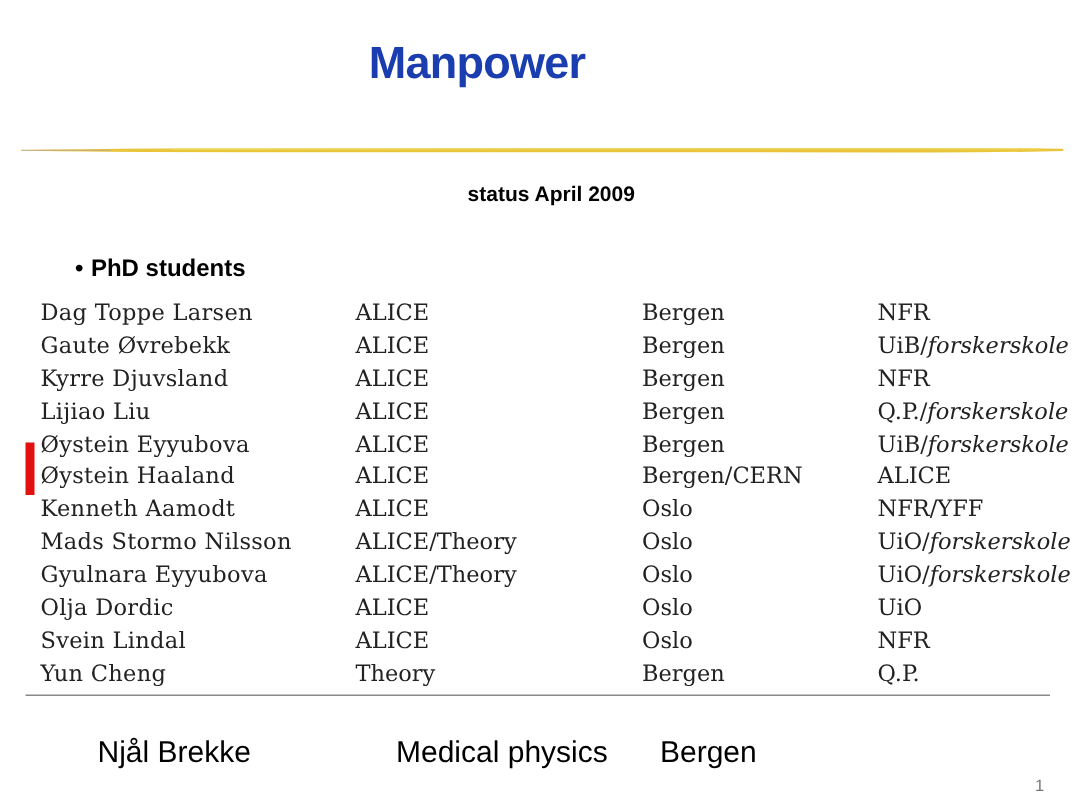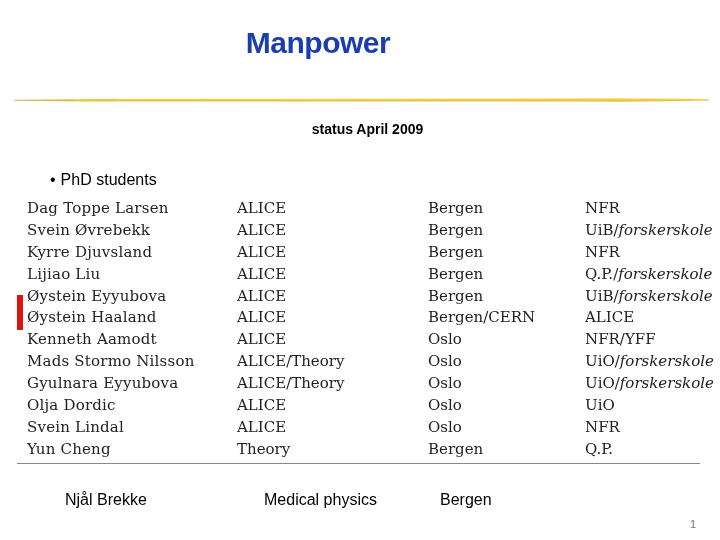--- a/index.html
+++ b/index.html
@@ -15,21 +15,21 @@
     }
     .gold-rule {
       position: absolute; left: 14px; top: 96px; width: 695px; height: 8px;
     }
     .subtitle {
       position: absolute; left: 0; width: 735px; top: 121px;
       text-align: center; font-size: 14px; font-weight: bold; color: #000;
     }
     .bullet {
       position: absolute; left: 50px; top: 171px;
-      font-size: 16px; font-weight: normal; color: #000;
+      font-size: 16px; font-weight: bold; color: #000;
     }
     .bullet .dot { margin-right: 5px; }
     .table {
       position: absolute; left: 27px; top: 199px;
       font-family: "DejaVu Serif", "Liberation Serif", serif;
       font-size: 15px; color: #222;
     }
     .row { position: relative; height: 21.9px; white-space: nowrap; }
     .row span { position: absolute; top: 0; }
     .c-name { left: 0; font-weight: normal; letter-spacing: 0.2px; }
@@ -39,21 +39,21 @@
     .c-fund i { font-style: italic; }
     .table-rule {
       position: absolute; left: 17px; top: 463px; width: 683px; height: 1px;
       background: #888;
     }
     .red-marker {
       position: absolute; left: 17px; top: 295px; width: 6px; height: 35px;
       background: #e31010;
     }
     .extra {
-      position: absolute; top: 491px; font-size: 16px; color: #000;
+      position: absolute; top: 491px; font-size: 20px; color: #000;
       font-family: "Liberation Sans", sans-serif;
     }
     .page-num {
       position: absolute; left: 690px; top: 518px; font-size: 11px; color: #777;
     }
   </style>
 </head>
 <body>
 
 <div class="slide-title">Manpower</div>
@@ -73,21 +73,21 @@
 <div class="red-marker"></div>
 
 <div class="table">
   <div class="row">
     <span class="c-name">Dag Toppe Larsen</span>
     <span class="c-exp">ALICE</span>
     <span class="c-inst">Bergen</span>
     <span class="c-fund"><span style="position:static">NFR</span><i></i></span>
   </div>
   <div class="row">
-    <span class="c-name">Svein Øvrebekk</span>
+    <span class="c-name">Gaute Øvrebekk</span>
     <span class="c-exp">ALICE</span>
     <span class="c-inst">Bergen</span>
     <span class="c-fund"><span style="position:static">UiB/</span><i>forskerskole</i></span>
   </div>
   <div class="row">
     <span class="c-name">Kyrre Djuvsland</span>
     <span class="c-exp">ALICE</span>
     <span class="c-inst">Bergen</span>
     <span class="c-fund"><span style="position:static">NFR</span><i></i></span>
   </div>

